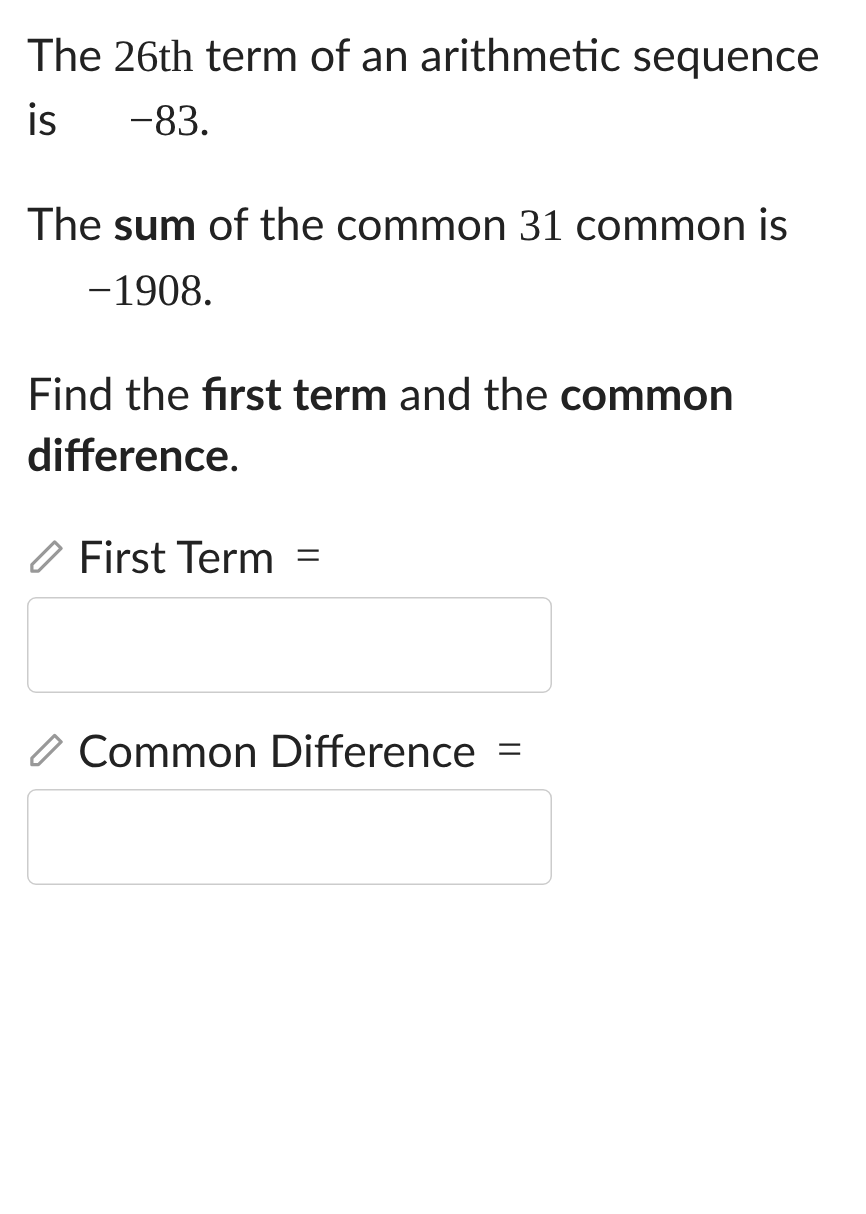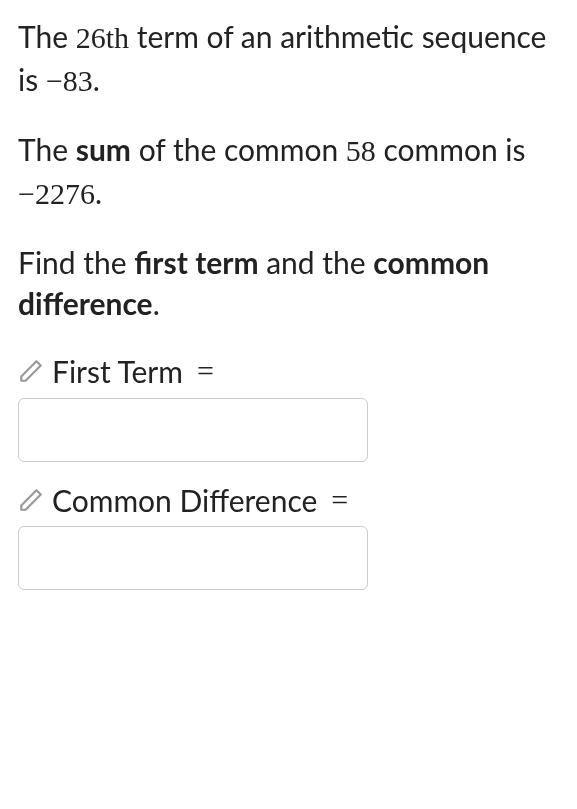--- a/index.html
+++ b/index.html
@@ -43,31 +43,32 @@
     padding: 6px 10px;
     font-family: inherit;
     background: #fff;
     outline: none;
   }
   .pencil-icon {
     flex-shrink: 0;
   }
   .minus {
     font-family: 'Georgia', 'Times New Roman', serif;
+    margin-left: 40px;
   }
 </style>
 </head>
 <body>
 
 <div class="para">
   <span>The </span><span class="mathnum">26th</span><span> term of an arithmetic sequence is </span><span class="mathnum minus">−83</span><span>.</span>
 </div>
 
 <div class="para">
-  <span>The </span><strong>sum</strong><span> of the common </span><span class="mathnum">58</span><span> common is </span><span class="mathnum minus">−2276</span><span>.</span>
+  <span>The </span><strong>sum</strong><span> of the common </span><span class="mathnum">31</span><span> common is </span><span class="mathnum minus">−1908</span><span>.</span>
 </div>
 
 <div class="para">
   <span>Find the </span><strong>first term</strong><span> and the </span><strong>common difference</strong><span>.</span>
 </div>
 
 <div class="field-group">
   <div class="field-label">
     <svg class="pencil-icon" width="26" height="26" viewBox="0 0 24 24" fill="none" stroke="#999" stroke-width="2" stroke-linecap="round" stroke-linejoin="round">
       <path d="M17 3l4 4L7 21H3v-4L17 3z"></path>

